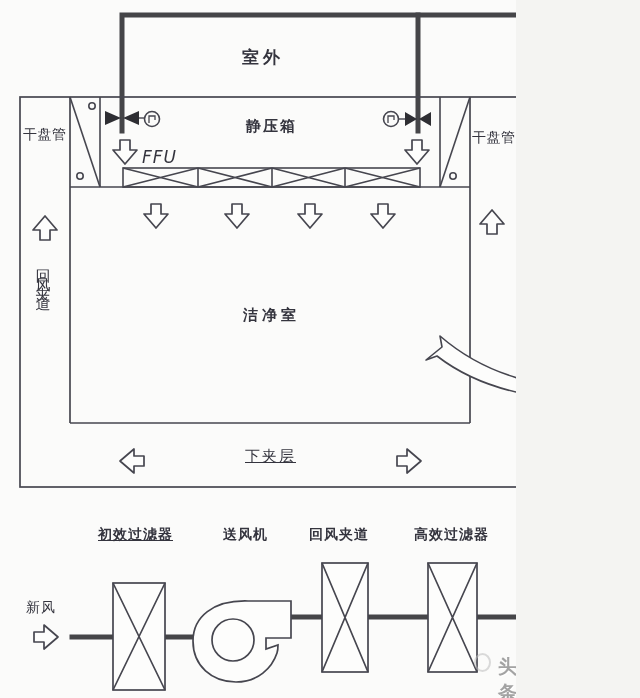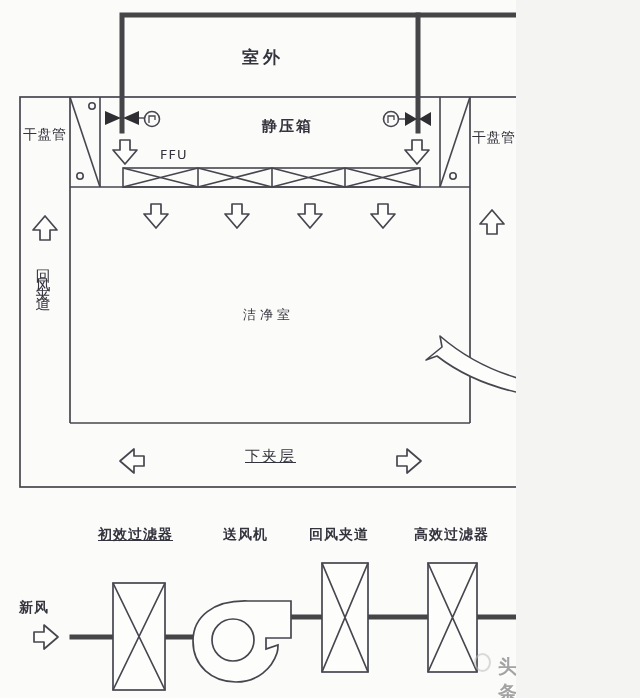--- a/index.html
+++ b/index.html
@@ -6,36 +6,36 @@
   .canvas{
     position:relative;width:516px;height:698px;background:#fbfbfa;
     font-family:"DejaVu Sans","Liberation Sans",sans-serif;overflow:hidden;
   }
   svg{position:absolute;left:0;top:0;}
   .lbl{
     position:absolute;color:#34343e;white-space:nowrap;
     font-family:"DejaVu Sans","Liberation Sans",sans-serif;
   }
   .lbl-outdoor-top{left:242px;top:46px;font-size:17px;letter-spacing:4px;font-weight:600;}
-  .lbl-plenum{left:262px;top:117px;font-size:15px;letter-spacing:2px;font-weight:600;}
-  .lbl-ffu{left:160px;top:147px;font-size:13px;letter-spacing:1px;}
+  .lbl-plenum{left:246px;top:117px;font-size:15px;letter-spacing:2px;font-weight:600;}
+  .lbl-ffu{left:142px;top:147px;font-size:17px;letter-spacing:1px;font-style:italic;}
   .lbl-coil-left{left:23px;top:126px;font-size:14px;letter-spacing:0.5px;}
   .lbl-coil-right{left:472px;top:129px;font-size:14px;letter-spacing:0.5px;}
   .lbl-return{
     left:33px;top:257px;font-size:15px;writing-mode:vertical-rl;
     letter-spacing:9px;height:140px;
   }
-  .lbl-cleanroom{left:243px;top:306px;font-size:13px;letter-spacing:4px;font-weight:400;}
+  .lbl-cleanroom{left:243px;top:306px;font-size:15px;letter-spacing:4px;font-weight:700;}
   .lbl-outdoor-right{left:527px;top:350px;font-size:15px;letter-spacing:2px;font-weight:600;}
   .lbl-lower{left:245px;top:447px;font-size:15px;letter-spacing:2px;text-decoration:underline;}
   .lbl-primary{left:98px;top:526px;font-size:14px;letter-spacing:1px;font-weight:600;text-decoration:underline;}
   .lbl-fan{left:223px;top:526px;font-size:14px;letter-spacing:1px;font-weight:600;}
   .lbl-medium{left:309px;top:526px;font-size:14px;letter-spacing:1px;font-weight:600;}
   .lbl-hepa{left:414px;top:526px;font-size:14px;letter-spacing:1px;font-weight:700;}
-  .lbl-fresh{left:19px;top:599px;font-size:14px;letter-spacing:1px;font-weight:700;}
+  .lbl-fresh{left:26px;top:599px;font-size:14px;letter-spacing:1px;font-weight:400;}
   .watermark{
     position:absolute;left:498px;top:654px;font-size:19px;font-weight:700;
     color:#a3a3a3;text-shadow:1px 1px 0 #ffffff;letter-spacing:1px;
   }
   .watermark-ring{
     position:absolute;left:474px;top:653px;width:13px;height:15px;
     border:2px solid #bdbdbd;border-radius:50%;opacity:.55;
   }
 </style>
 </head>

